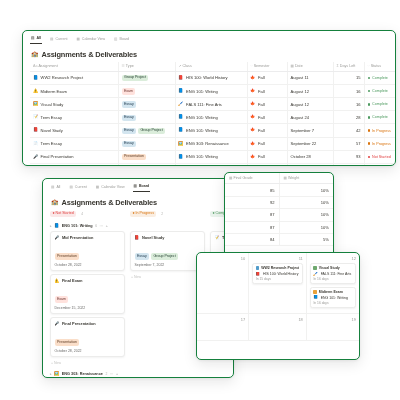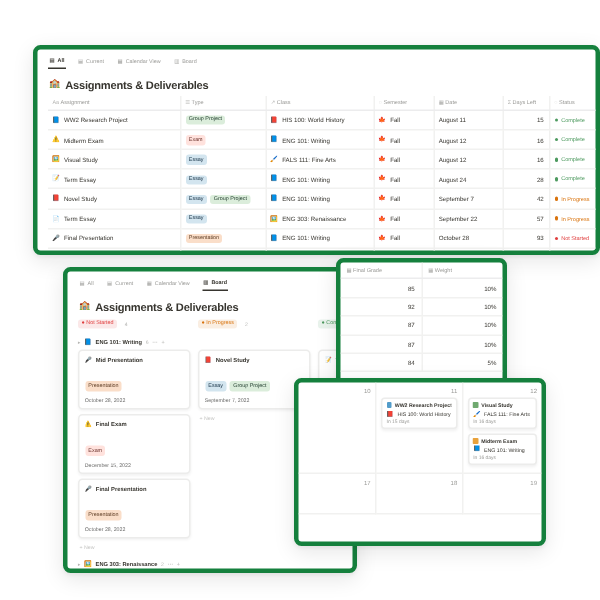--- a/index.html
+++ b/index.html
@@ -7,21 +7,21 @@
     width:400px;height:400px;overflow:hidden;
     background:#ffffff;
     font-family:"Liberation Sans", sans-serif;
     -webkit-font-smoothing:antialiased;
   }
   .stage{position:relative;width:400px;height:400px;background:#fff;}
 
   
   .panel{
     position:absolute;background:#fff;
-    border:3px solid #15803d;
+    border:1px solid #15803d;
     border-radius:5px;
     box-shadow:0 4px 14px rgba(15,15,15,.10), 0 1px 3px rgba(15,15,15,.06);
     overflow:hidden;
   }
 
   
   .tabbar{display:flex;align-items:center;gap:7px;padding:0 0 2px 0;}
   .tab{display:flex;align-items:center;gap:2px;font-size:3.6px;color:#9a9a97;
        padding:1px 1px 2px 1px;white-space:nowrap;line-height:1;}
   .tab.active{color:#37352f;border-bottom:1px solid #37352f;font-weight:bold;}

